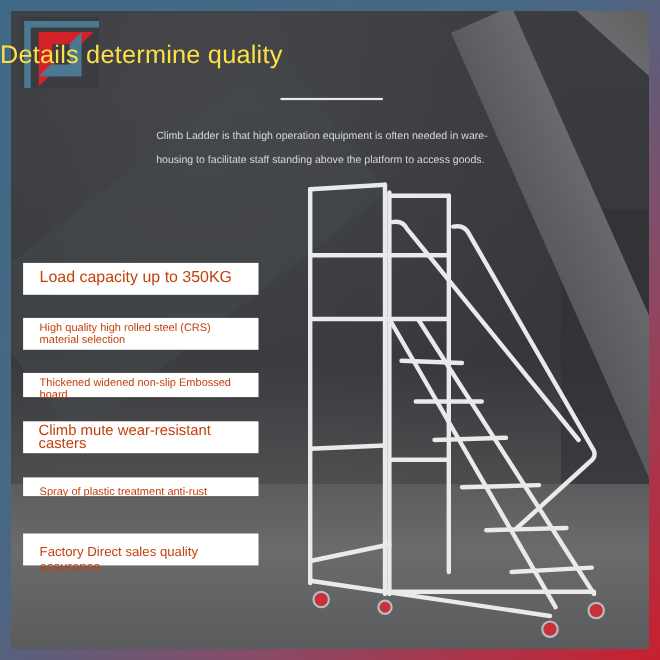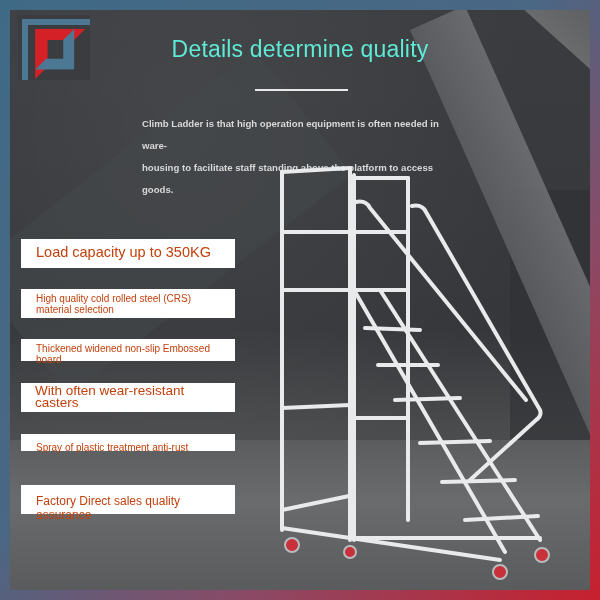--- a/index.html
+++ b/index.html
@@ -17,23 +17,23 @@
   
   .beam { position:absolute; background:linear-gradient(90deg,#6d6f72,#5a5c5f); opacity:0.85; }
   .beam.b1 { left:400px; top:20px; width:60px; height:520px; transform:rotate(-24deg); transform-origin:top left; background:linear-gradient(90deg,#5e6063,#707275); }
   .beam.b2 { left:470px; top:-40px; width:70px; height:420px; transform:rotate(-48deg); transform-origin:top left; background:linear-gradient(90deg,#717375,#5d5f61); }
   .beam.b3 { left:-40px; top:260px; width:360px; height:160px; transform:rotate(-38deg); transform-origin:top left; background:#46484b; opacity:0.55; }
   .beam.b4 { left:500px; top:180px; width:120px; height:280px; background:#2f3134; opacity:0.6; }
   .floor { position:absolute; left:0; top:430px; width:580px; height:150px; background:linear-gradient(180deg,#5b5c5e,#6a6b6d 40%,#5a5b5d); }
 
   .logo { position:absolute; left:18px; top:15px; width:72px; height:65px; }
 
-  .title { position:absolute; left:0; top:36px; width:600px; text-align:center; color:#5eead4; font-size:23px; letter-spacing:0.2px; }
+  .title { position:absolute; left:0; top:36px; width:600px; color:#fde047; font-size:23px; letter-spacing:0.2px; }
   .title-rule { position:absolute; left:255px; top:89px; width:93px; height:2px; background:#e8e8e8; }
-  .intro { position:absolute; left:142px; top:113px; width:320px; color:#d8d8d8; font-size:9.6px; line-height:22px; text-align:left;font-weight:bold; }
+  .intro { position:absolute; left:142px; top:113px; width:320px; color:#d8d8d8; font-size:9.6px; line-height:22px; text-align:left; }
 
   .feature { position:absolute; left:21px; width:214px; background:#ffffff; color:#c2410c; box-sizing:border-box; }
   .feature span { display:block; }
   .f1 { top:239px; height:29px; padding:5px 0 0 15px; font-size:14.5px; }
   .f2 { top:289px; height:29px; padding:4px 0 0 15px; font-size:10px; line-height:11px; }
   .f3 { top:339px; height:22px; padding:4px 0 0 15px; font-size:10px; line-height:11px; }
   .f4 { top:383px; height:29px; padding:2px 0 0 14px; font-size:13.5px; line-height:12px; }
   .f5 { top:434px; height:17px; padding:8px 0 0 15px; font-size:10px; }
   .f6 { top:485px; height:29px; padding:9px 0 0 15px; font-size:12px; }
 
@@ -63,29 +63,29 @@
 <div class="title-rule"></div>
 <div class="intro">
   <span style="display:block">Climb Ladder is that high operation equipment is often needed in ware-</span>
   <span style="display:block">housing to facilitate staff standing above the platform to access goods.</span>
 </div>
 
 <div class="feature f1">
   <span>Load capacity up to 350KG</span>
 </div>
 <div class="feature f2">
-  <span>High quality cold rolled steel (CRS)</span>
+  <span>High quality high rolled steel (CRS)</span>
   <span>material selection</span>
 </div>
 <div class="feature f3">
   <span>Thickened widened non-slip Embossed</span>
   <span>board</span>
 </div>
 <div class="feature f4">
-  <span>With often wear-resistant</span>
+  <span>Climb mute wear-resistant</span>
   <span>casters</span>
 </div>
 <div class="feature f5">
   <span>Spray of plastic treatment anti-rust</span>
 </div>
 <div class="feature f6">
   <span>Factory Direct sales quality assurance</span>
 </div>
 
 <svg class="ladder" viewBox="0 0 300 430">

